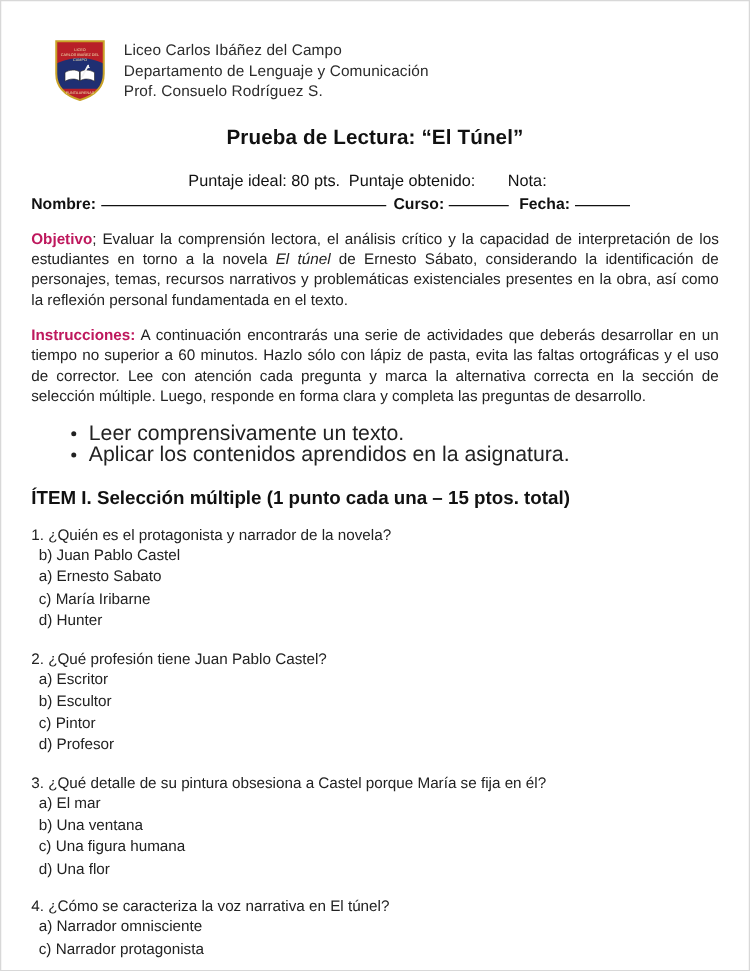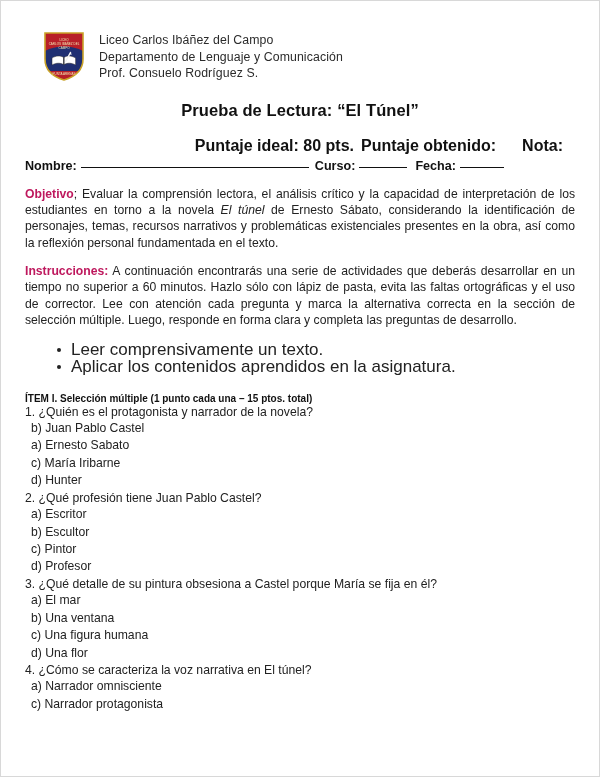--- a/index.html
+++ b/index.html
@@ -54,23 +54,23 @@
     font-size: 16.5px;
     font-weight: bold;
     margin-top: 19px;
     letter-spacing: .1px;
     color: #111;
   }
 
   
   .score-row {
     margin-top: 17px;
-    font-size: 16px;
-    font-weight: bold;
-    text-align: right;
+    font-size: 13px;
+    font-weight: normal;
+    text-align: center;
     padding-right: 12px;
     color: #111;
     white-space: nowrap;
   }
   .score-row .gap-sm { display: inline-block; width: 7px; }
   .score-row .gap-lg { display: inline-block; width: 26px; }
 
   
   .name-row {
     margin-top: 4px;
@@ -120,27 +120,27 @@
     top: 7px;
     width: 4px;
     height: 4px;
     border-radius: 50%;
     background: #222;
   }
 
   
   .item-heading {
     margin-top: 17px;
-    font-size: 10px;
+    font-size: 15px;
     font-weight: bold;
     color: #111;
   }
 
   
-  .question-block { }
+  .question-block { margin-top: 13px; }
   .question-text {
     font-size: 12.2px;
     line-height: 16.5px;
     color: #222;
   }
   .options {
     margin: 0;
     padding: 0;
     list-style: none;
   }

